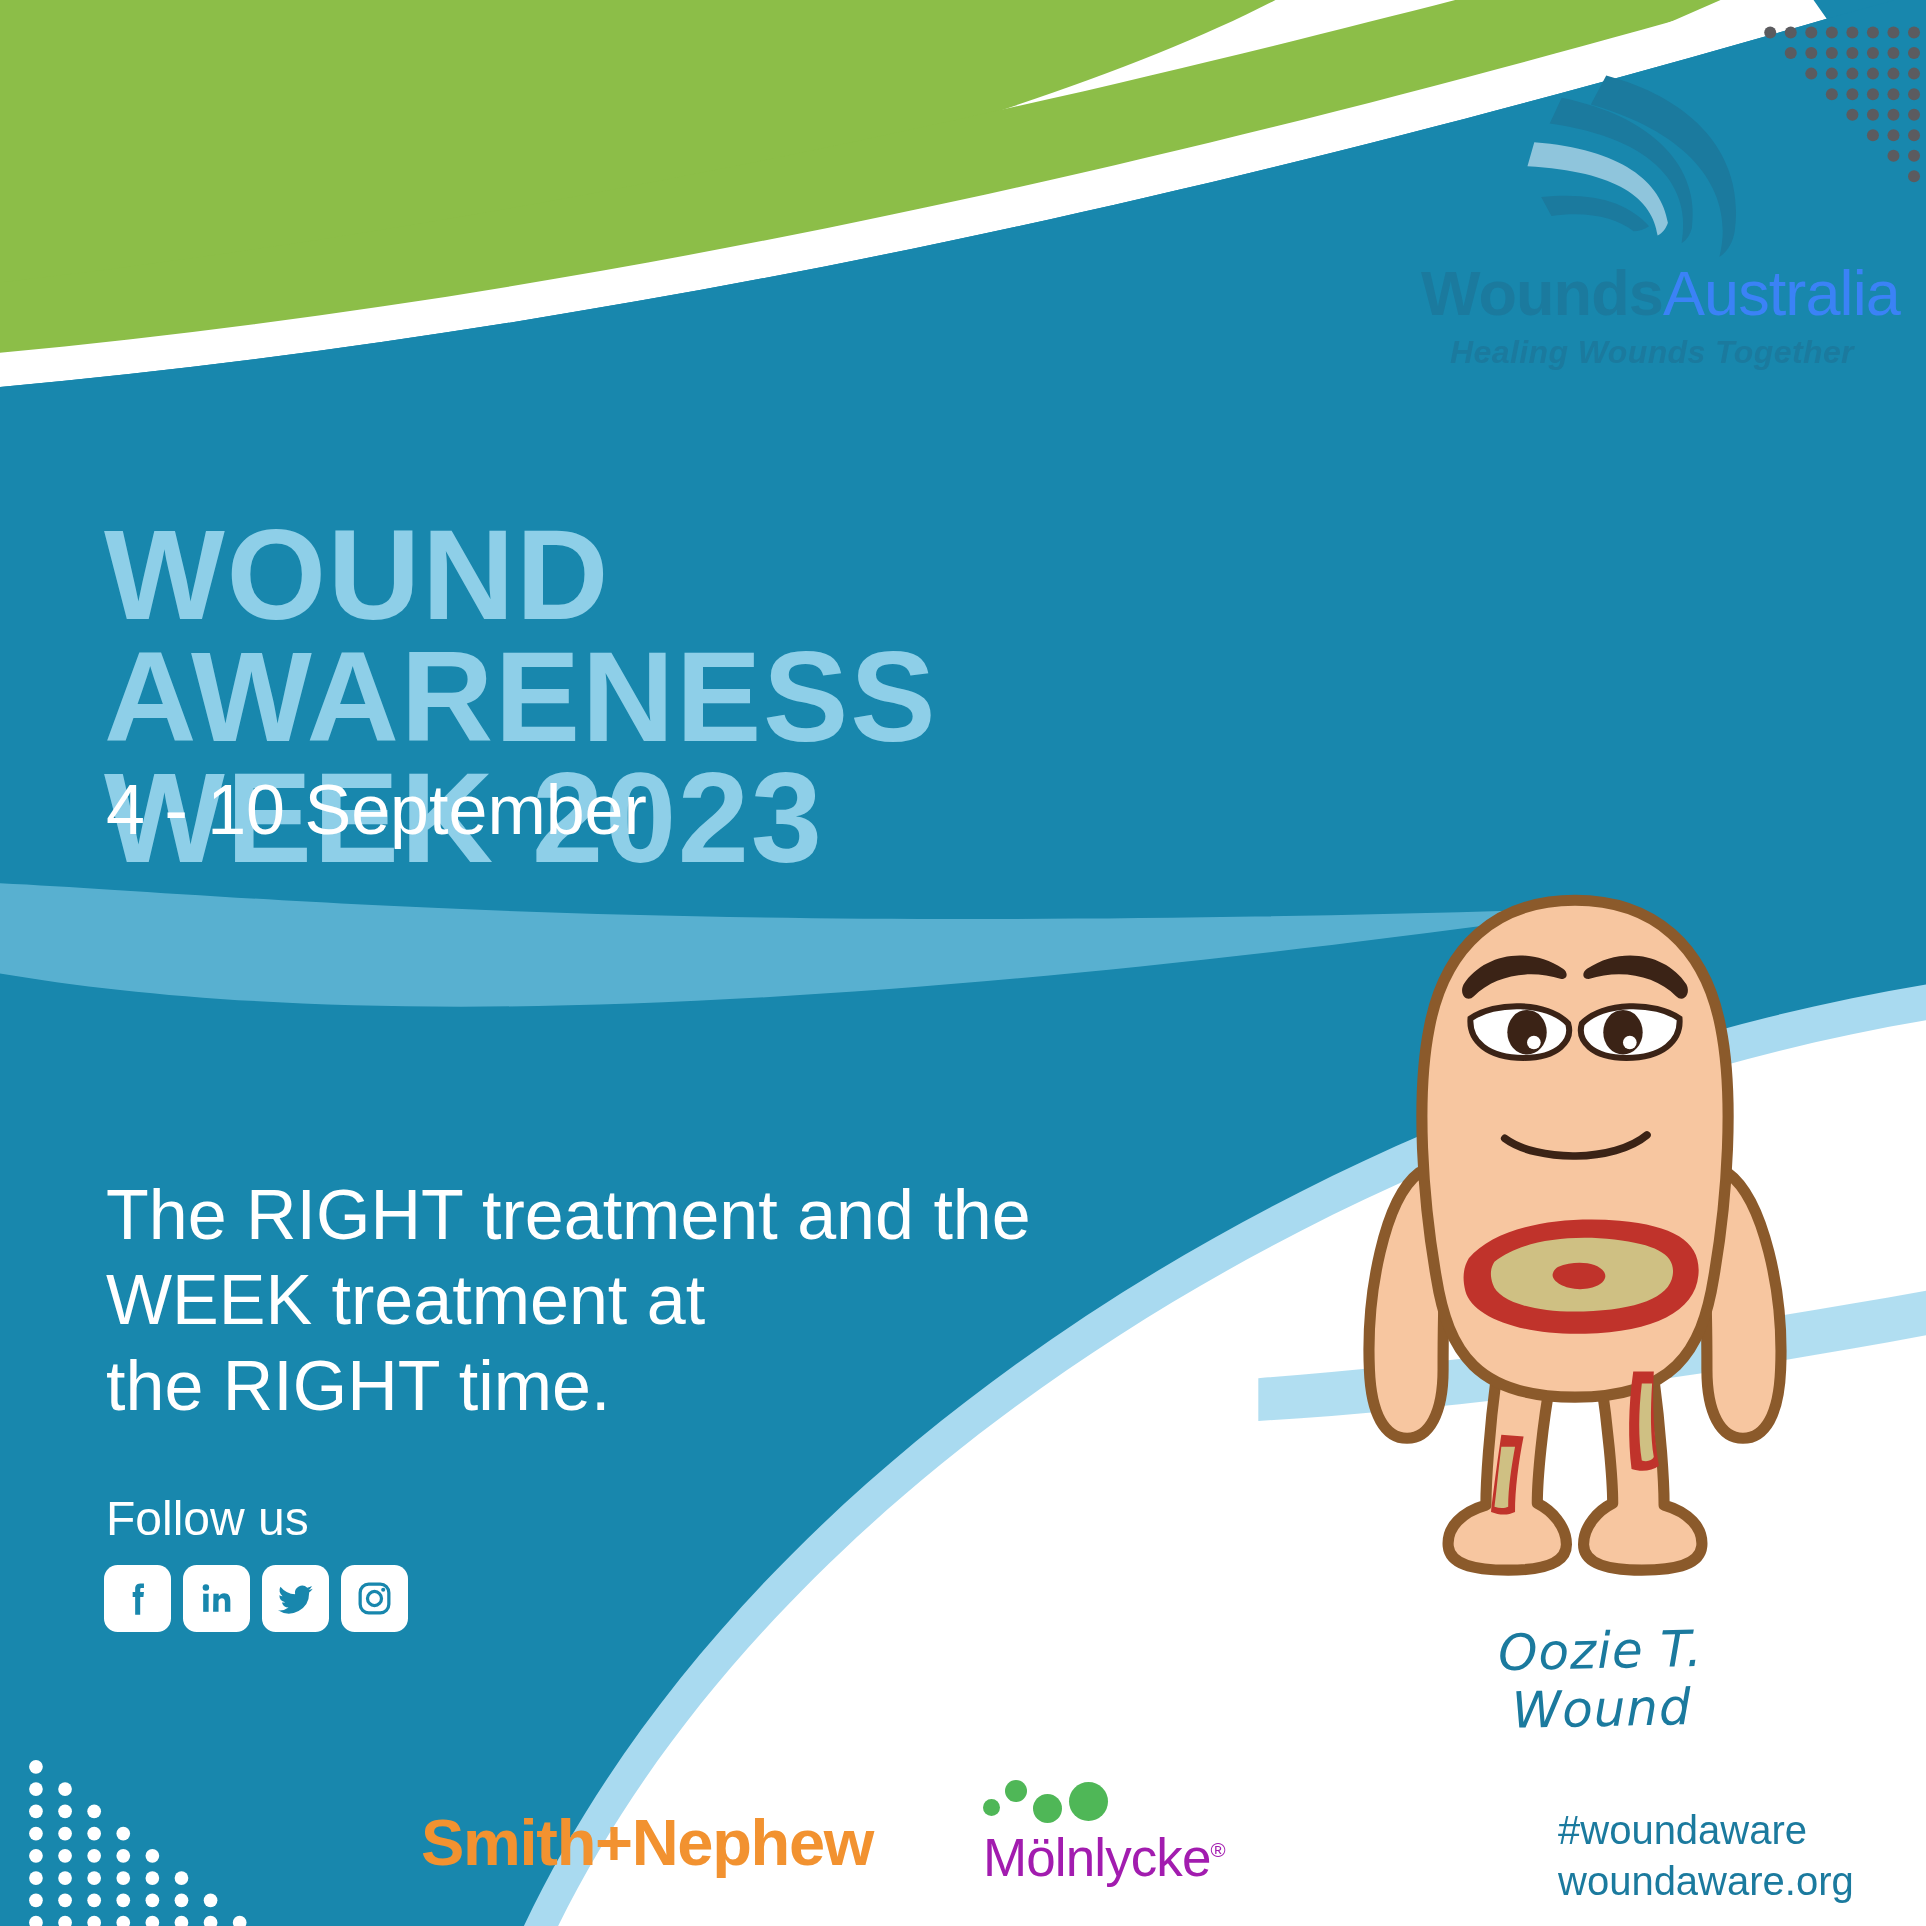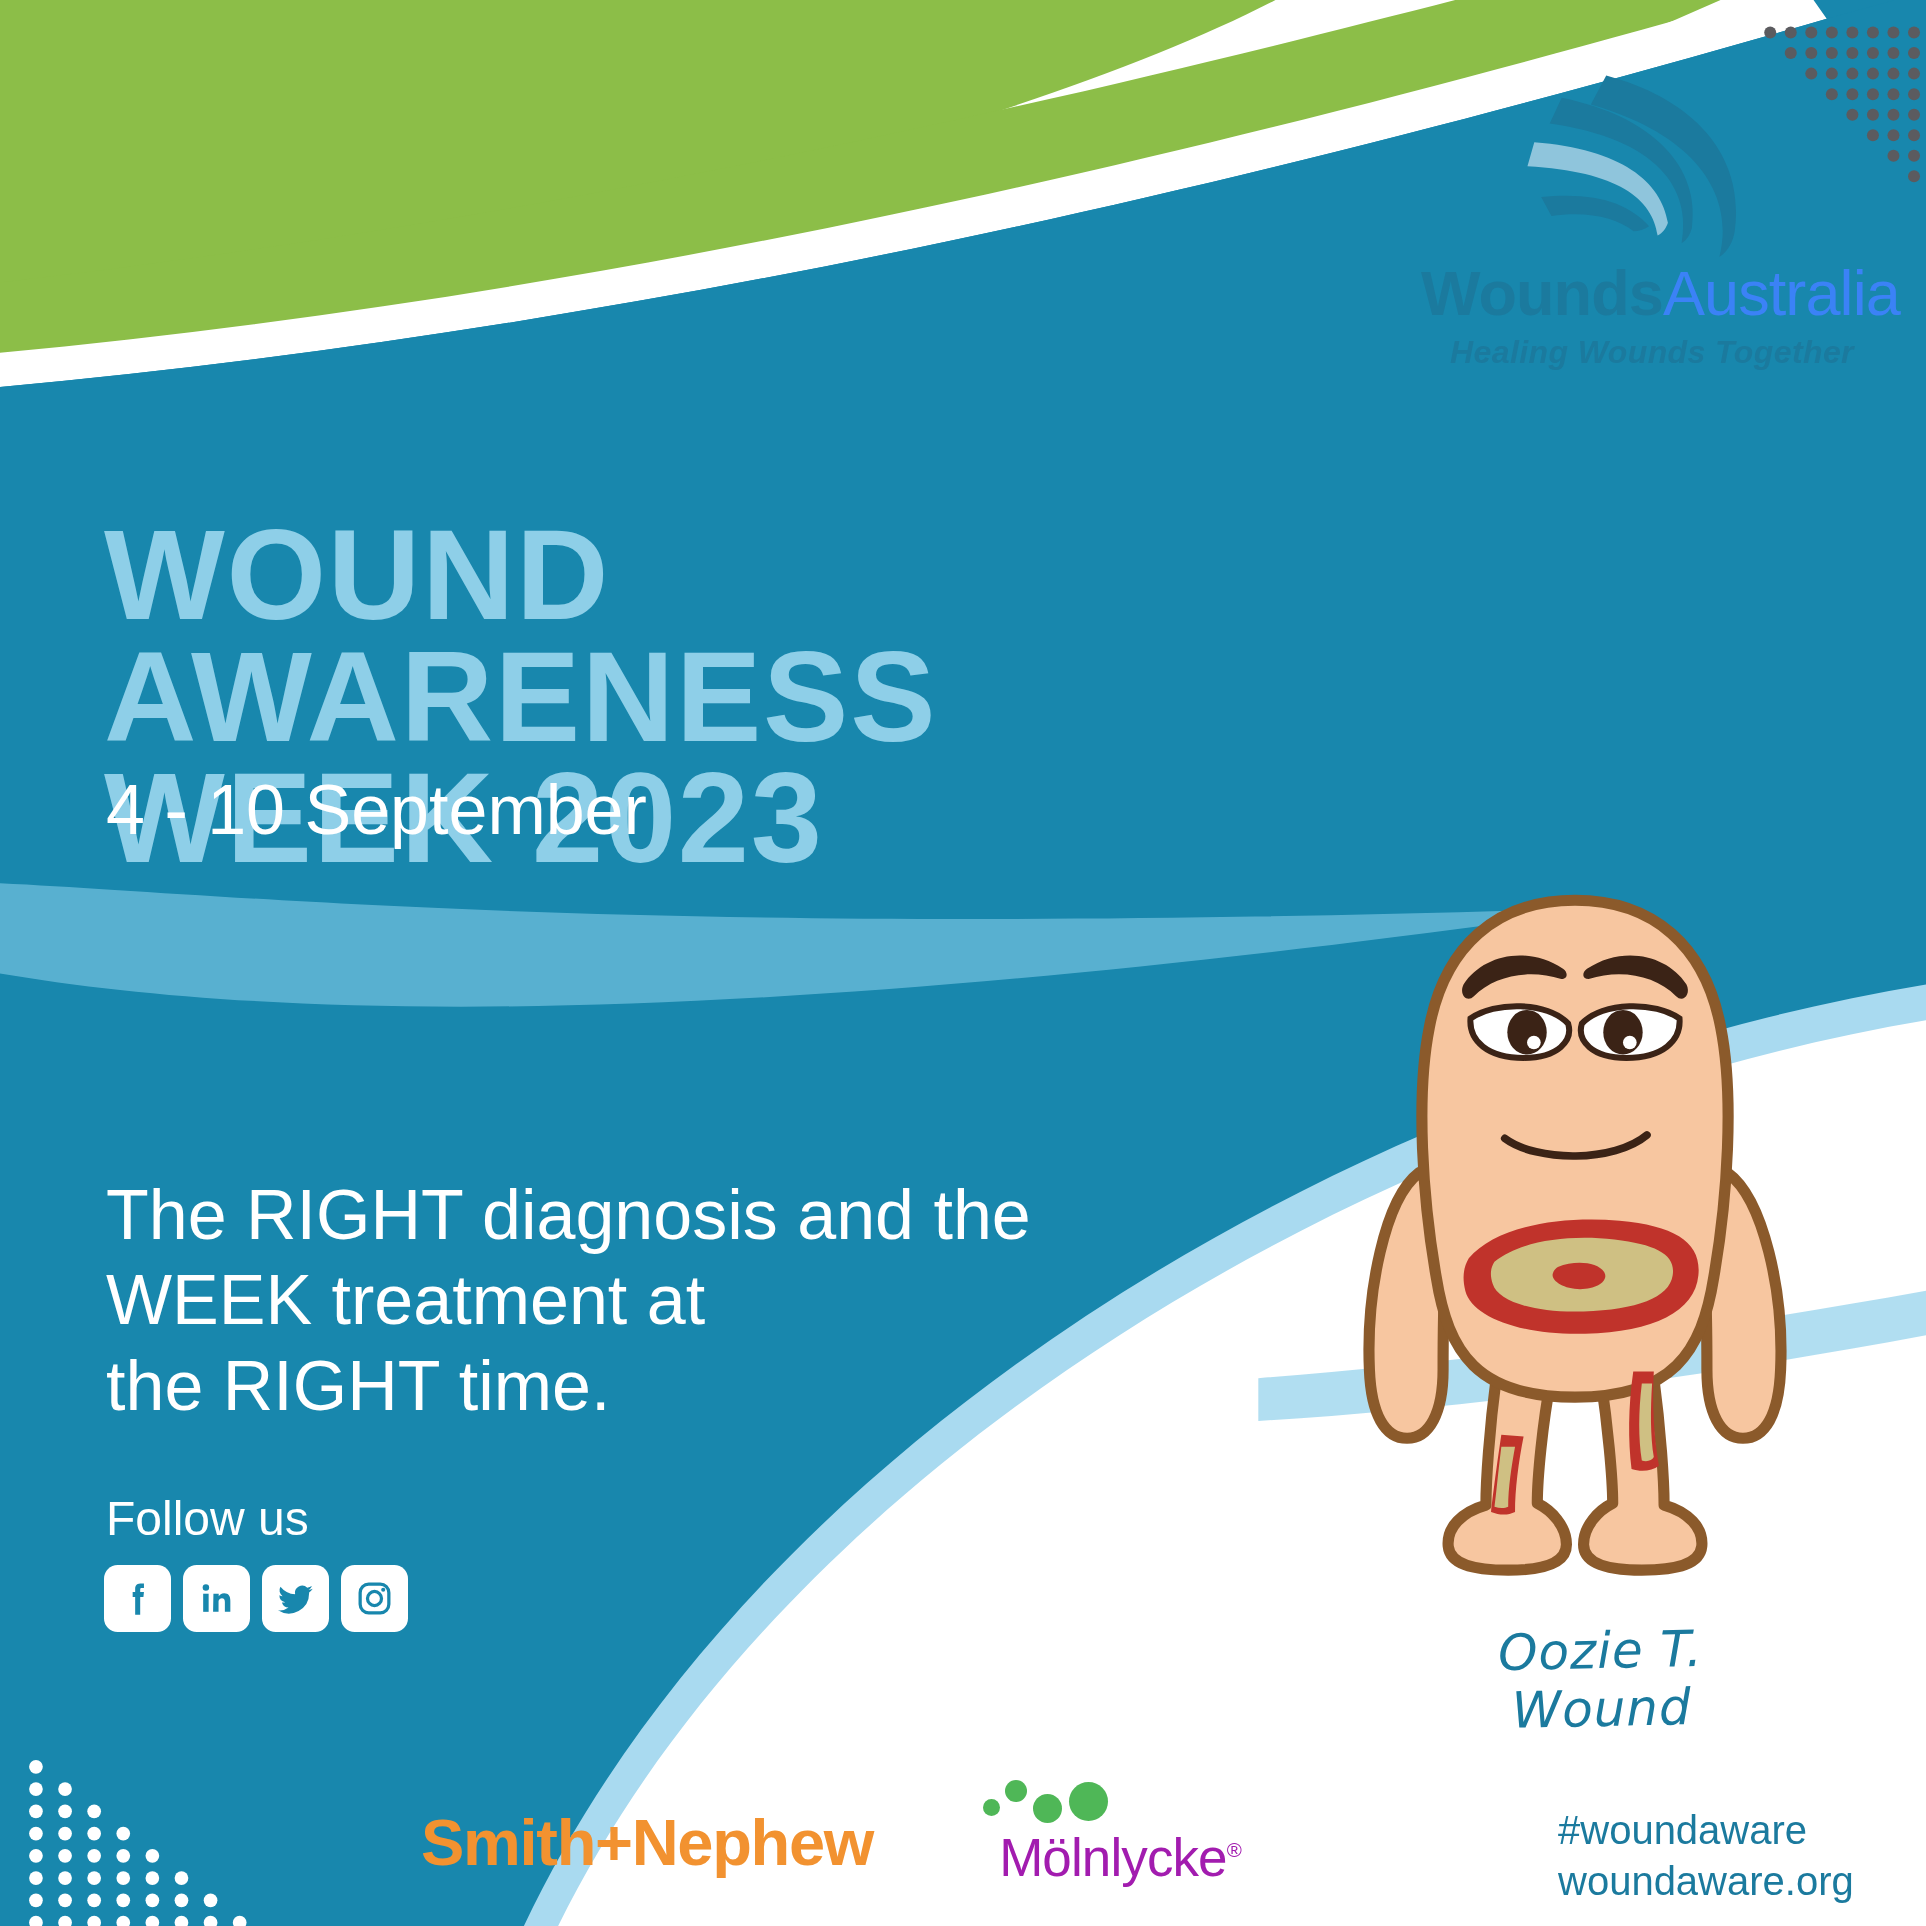--- a/index.html
+++ b/index.html
@@ -125,21 +125,21 @@
     text-align:center;
     color:#1B7A9E;
     font-size:32px;
     font-style:italic;
     font-weight:bold;
     margin-top:8.6px;
     letter-spacing:0.4px;
   }
 
   
-  .sponsor { position:absolute;text-align:center; }
+  .sponsor { position:absolute; }
   #sponsor-sn {
     left:421px; top:1805px;
     color:#F29230;
     font-size:65px;
     font-weight:bold;
     letter-spacing:-1.3px;
     white-space:nowrap;
   }
   #sponsor-ml {
     left:983px; top:1777px;
@@ -303,21 +303,21 @@
 
   <div class="headline">
     <span class="l1">WOUND AWARENESS</span>
     <span class="l2">WEEK 2023</span>
   </div>
 
   <div class="dates">4 - 10 September</div>
 
 
   <div class="subcopy">
-    <span>The RIGHT diagnosis and the</span>
+    <span>The RIGHT treatment and the</span>
     <span>WEEK treatment at</span>
     <span>the RIGHT time.</span>
   </div>
 
   <div class="follow-label">Follow us</div>
   <div class="social-row">
     <a class="social-badge">
       <svg width="43" height="43" viewBox="0 0 24 24">
         <path fill="#1887AD" d="M15.6 8.4h-2.1V7c0-.6.4-.8.7-.8h1.4V3.6h-2C11.3 3.6 10.7 5.3 10.7 6.4v2h-1.4v2.8h1.4V21h2.8v-9.8h1.8Z"></path>
       </svg>

